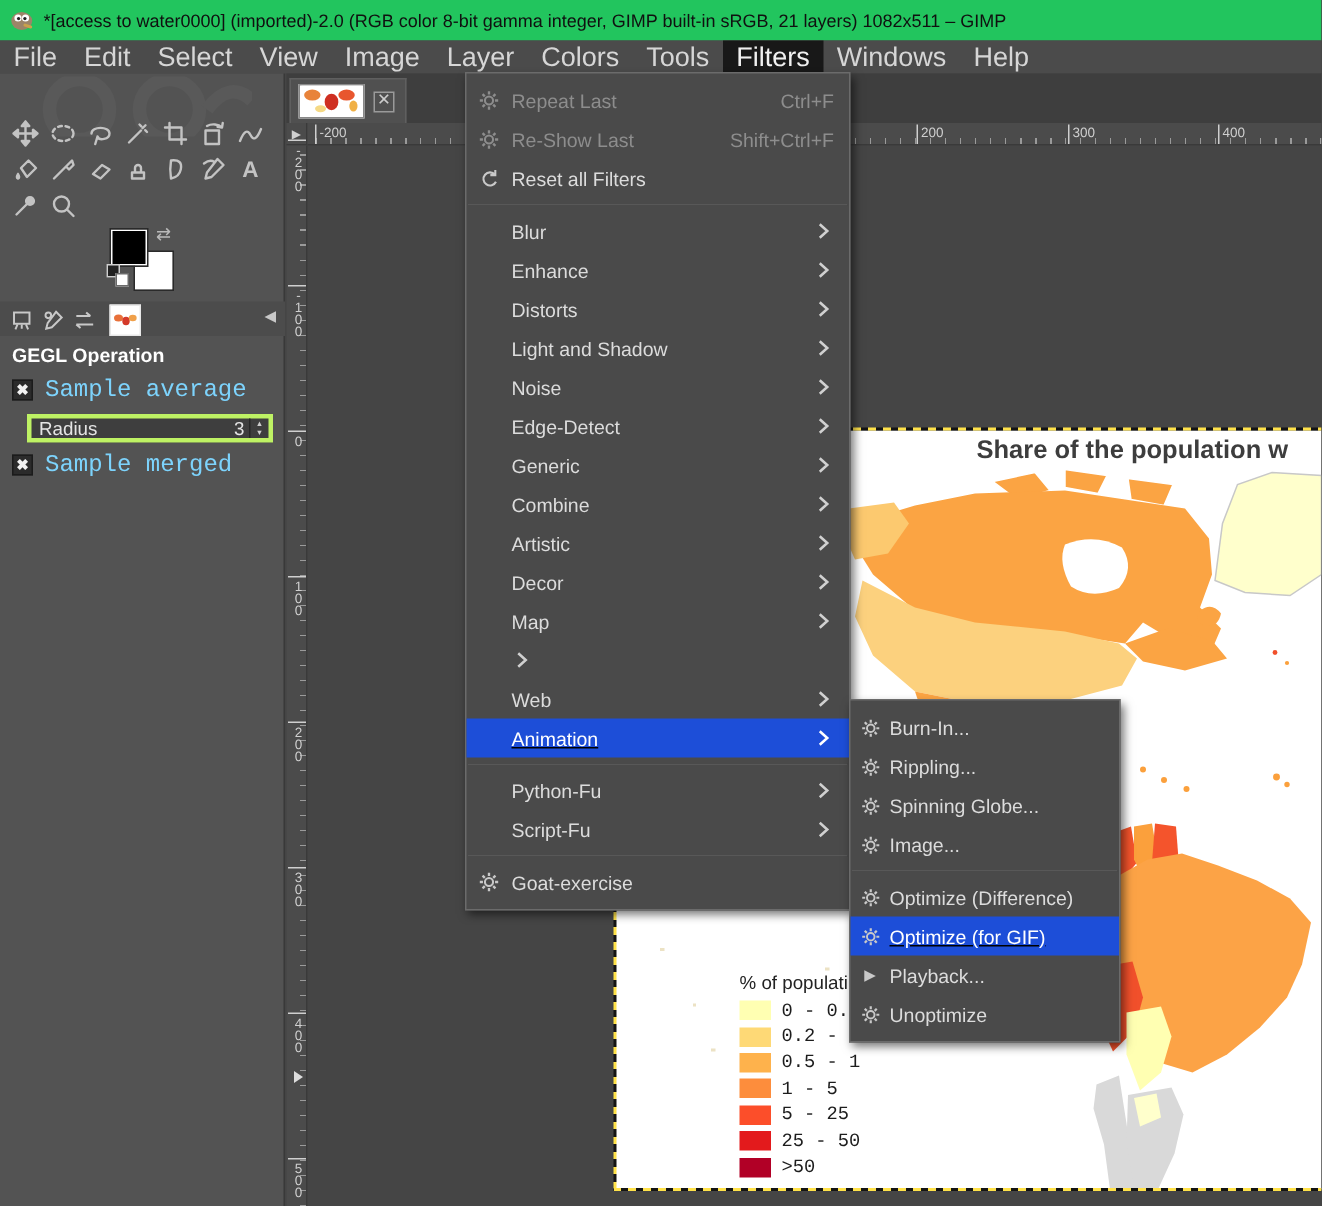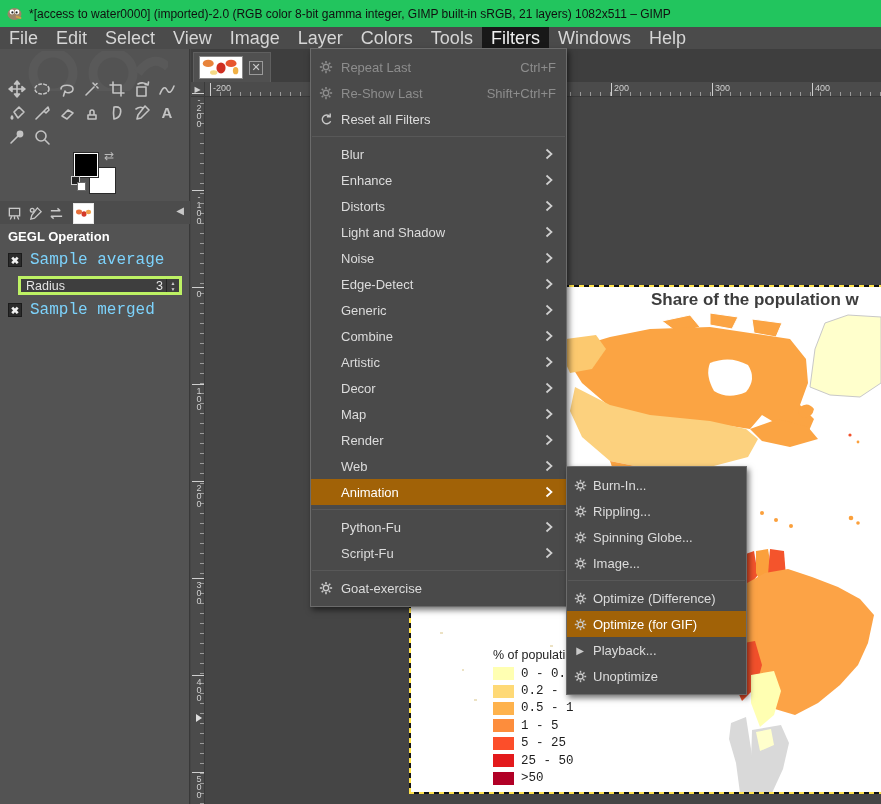--- a/index.html
+++ b/index.html
@@ -74,21 +74,21 @@
 
   
   .menu { position:absolute; background:#4a4a4a; border:1px solid #6b6b6b; box-shadow:2px 3px 6px rgba(0,0,0,.55); z-index:50; padding:5px 0; }
   .filtersmenu { left:310px; top:48px; width:257px; }
   .animmenu { left:566px; top:466px; width:181px; z-index:60; }
   .mrow { height:26px; display:flex; align-items:center; position:relative; padding-right:10px; }
   .mrow .mico { width:30px; display:flex; align-items:center; justify-content:center; color:#c9c9c9; flex:none; }
   .mrow .mlab { color:#dcdcdc; font-size:13px; white-space:nowrap; flex:1; }
   .mrow .macc { color:#dcdcdc; font-size:13px; margin-left:18px; }
   .mrow.disabled .mlab, .mrow.disabled .macc, .mrow.disabled .mico { color:#8d8d8d; }
-  .mrow.hl { background:#a16207; }
+  .mrow.hl { background:#1d4ed8;text-decoration:underline; }
   .mrow.hl .mlab { color:#ffffff; }
   .mrow .sub { width:14px; height:14px; flex:none; color:#d0d0d0; }
   .mrow .sub svg { stroke:#d0d0d0; fill:none; stroke-width:1.7; }
   .mrow.hl .sub svg { stroke:#fff; }
   .msep { height:1px; background:#2e2e2e; border-bottom:1px solid #585858; margin:4px 1px; }
   .animmenu .mrow .mico { width:26px; }
 </style>
 </head>
 <body>
 
@@ -523,21 +523,20 @@
       </div>
     <div class="mrow">
         <span class="mico"></span>
         <span class="mlab">Map</span>
         <span class="sub"><svg width="14" height="14">
             <use href="#sym-chev"></use>
           </svg></span>
       </div>
     <div class="mrow">
         <span class="mico"></span>
-        <span class="mlab">Render</span>
         <span class="sub"><svg width="14" height="14">
             <use href="#sym-chev"></use>
           </svg></span>
       </div>
     <div class="mrow">
         <span class="mico"></span>
         <span class="mlab">Web</span>
         <span class="sub"><svg width="14" height="14">
             <use href="#sym-chev"></use>
           </svg></span>

